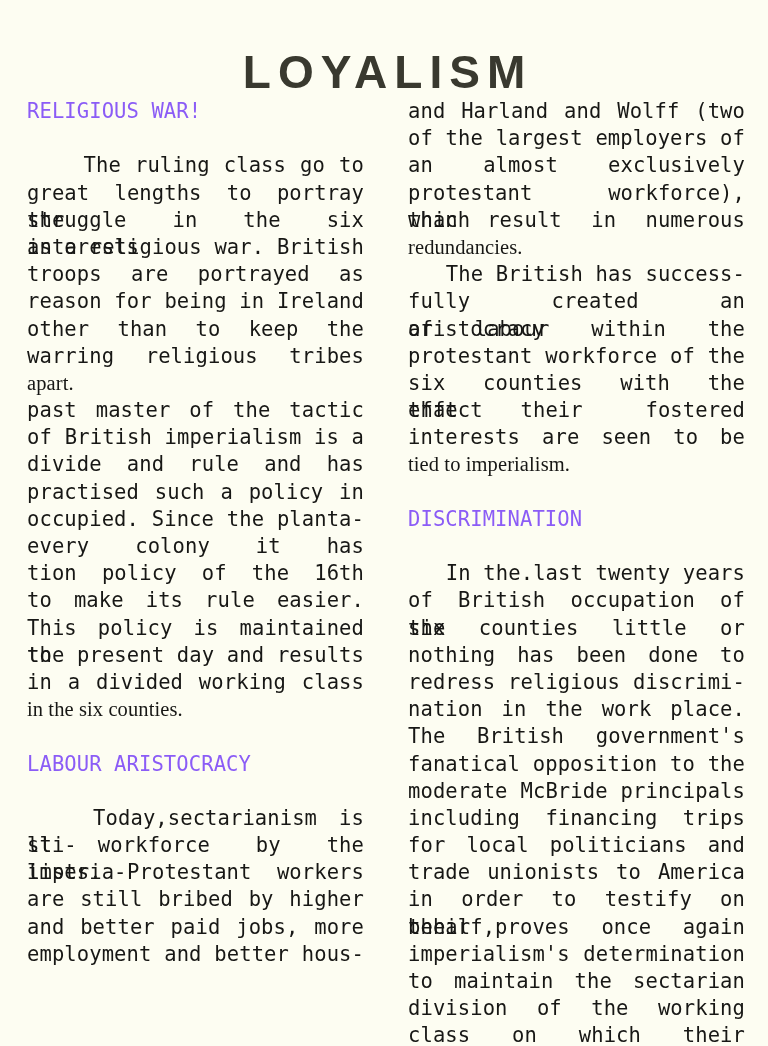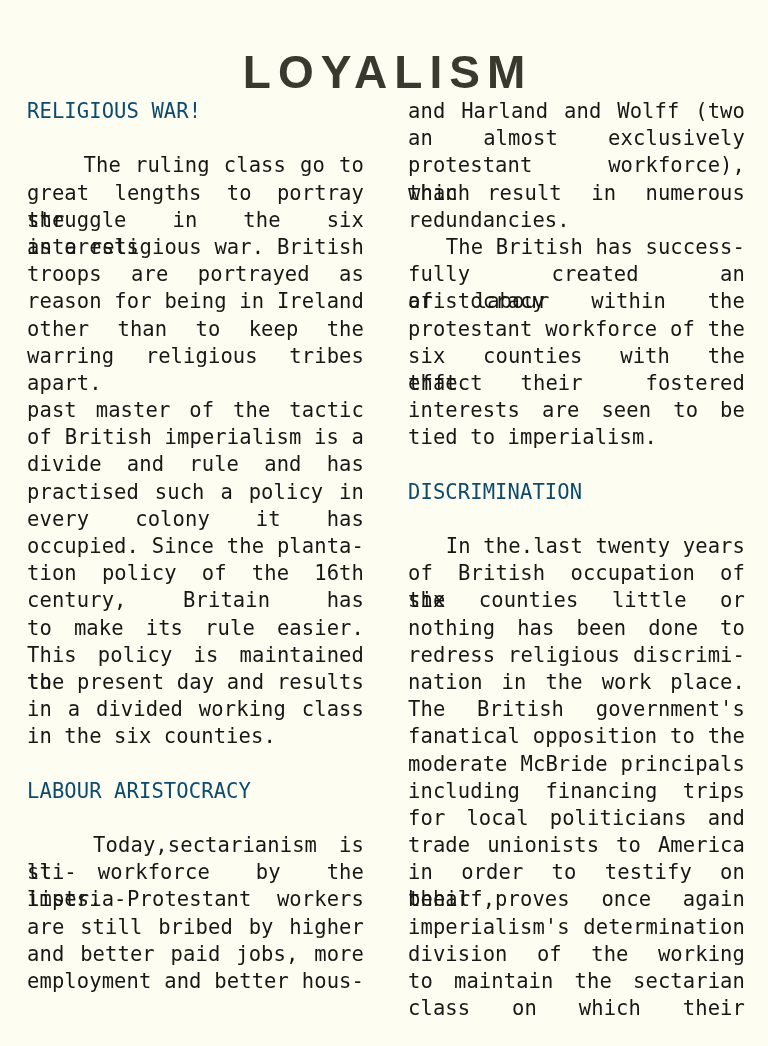--- a/index.html
+++ b/index.html
@@ -56,21 +56,21 @@
   }
   .col-left  { left: 0; }
   .col-right { left: 381px; }
 
   
   .heading {
     font-size: 20.5px;
     line-height: 27.2px;
     letter-spacing: 0.1px;
     white-space: pre;
-    color: #0c4a6e;
+    color: #8b5cf6;
   }
 
   .para {
     margin: 0;
   }
 
   
   .line {
     font-size: 20.5px;
     line-height: 27.2px;
@@ -79,20 +79,21 @@
     text-align: justify;
     text-align-last: justify;
     white-space: pre-wrap;
     height: 27.2px;
     overflow: visible;
   }
   
   .line.ragged {
     text-align: left;
     text-align-last: left;
+    font-family: Liberation Serif, serif;
   }
   
   .gap {
     height: 27.2px;
   }
 </style>
 </head>
 <body>
 
 <div class="page">
@@ -112,24 +113,23 @@
           <div class="line">reason for being in Ireland</div>
           <div class="line">other than to keep the</div>
           <div class="line">warring religious tribes</div>
           <div class="line ragged">apart.</div>
         </div>
         <div class="para">
           <div class="line">past master of the tactic of</div>
           <div class="line">   British imperialism is a</div>
           <div class="line">divide and rule and has</div>
           <div class="line">practised such a policy in</div>
+          <div class="line">occupied. Since the planta-</div>
           <div class="line">every colony it has</div>
-          <div class="line">occupied. Since the planta-</div>
           <div class="line">tion policy of the 16th</div>
-          <div class="line">century, Britain has</div>
           <div class="line">to make its rule easier.</div>
           <div class="line">This policy is maintained to</div>
           <div class="line">the present day and results</div>
           <div class="line">in a divided working class</div>
           <div class="line ragged">in the six counties.</div>
         </div>
         <div class="gap"></div>
         <div class="heading">LABOUR ARISTOCRACY</div>
         <div class="gap"></div>
         <div class="para">
@@ -137,20 +137,21 @@
           <div class="line">ll workforce by the imperia-</div>
           <div class="line">lists. Protestant workers</div>
           <div class="line">are still bribed by higher</div>
           <div class="line">and better paid jobs, more</div>
           <div class="line">employment and better hous-</div>
         </div>
       </div>
     <div class="col col-right">
         <div class="para">
           <div class="line">and Harland and Wolff (two</div>
+          <div class="line">of the largest employers of</div>
           <div class="line">an almost exclusively</div>
           <div class="line">protestant workforce), which</div>
           <div class="line">than result in numerous</div>
           <div class="line ragged">redundancies.</div>
         </div>
         <div class="para">
           <div class="line">   The British has success-</div>
           <div class="line">fully created an aristocracy</div>
           <div class="line">of labour within the</div>
           <div class="line">protestant workforce of the</div>
@@ -171,20 +172,20 @@
           <div class="line">nation in the work place.</div>
           <div class="line">The British government's</div>
           <div class="line">fanatical opposition to the</div>
           <div class="line">moderate McBride principals</div>
           <div class="line">including financing trips</div>
           <div class="line">for local politicians and</div>
           <div class="line">trade unionists to America</div>
           <div class="line">in order to testify on their</div>
           <div class="line">behalf,proves once again</div>
           <div class="line">imperialism's determination</div>
+          <div class="line">to maintain the sectarian</div>
           <div class="line">division of the working</div>
-          <div class="line">to maintain the sectarian</div>
           <div class="line">class on which their</div>
         </div>
       </div>
   </div>
 
 </div>
 
 </body></html>

